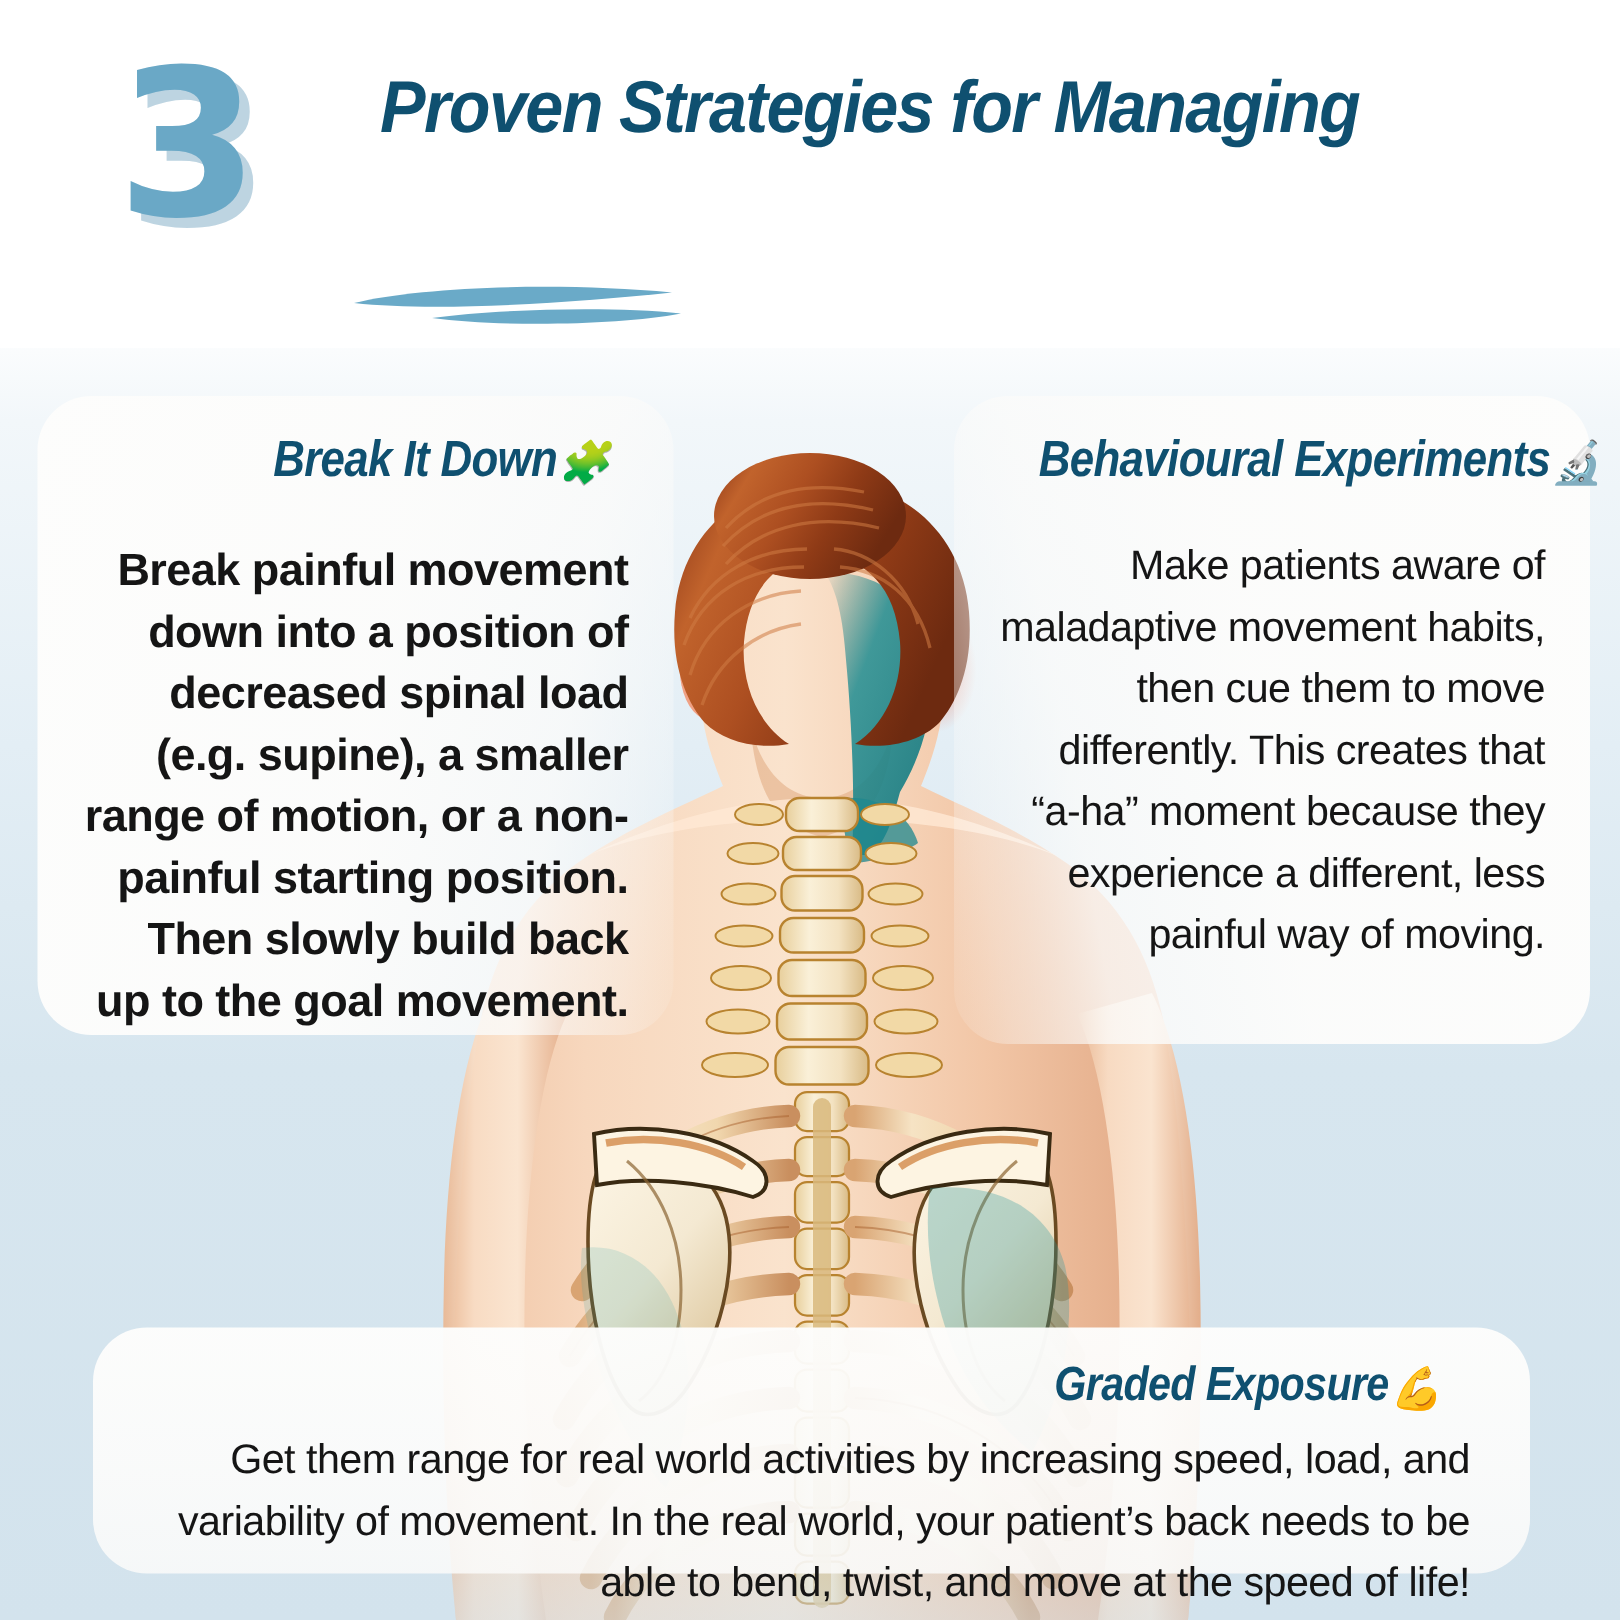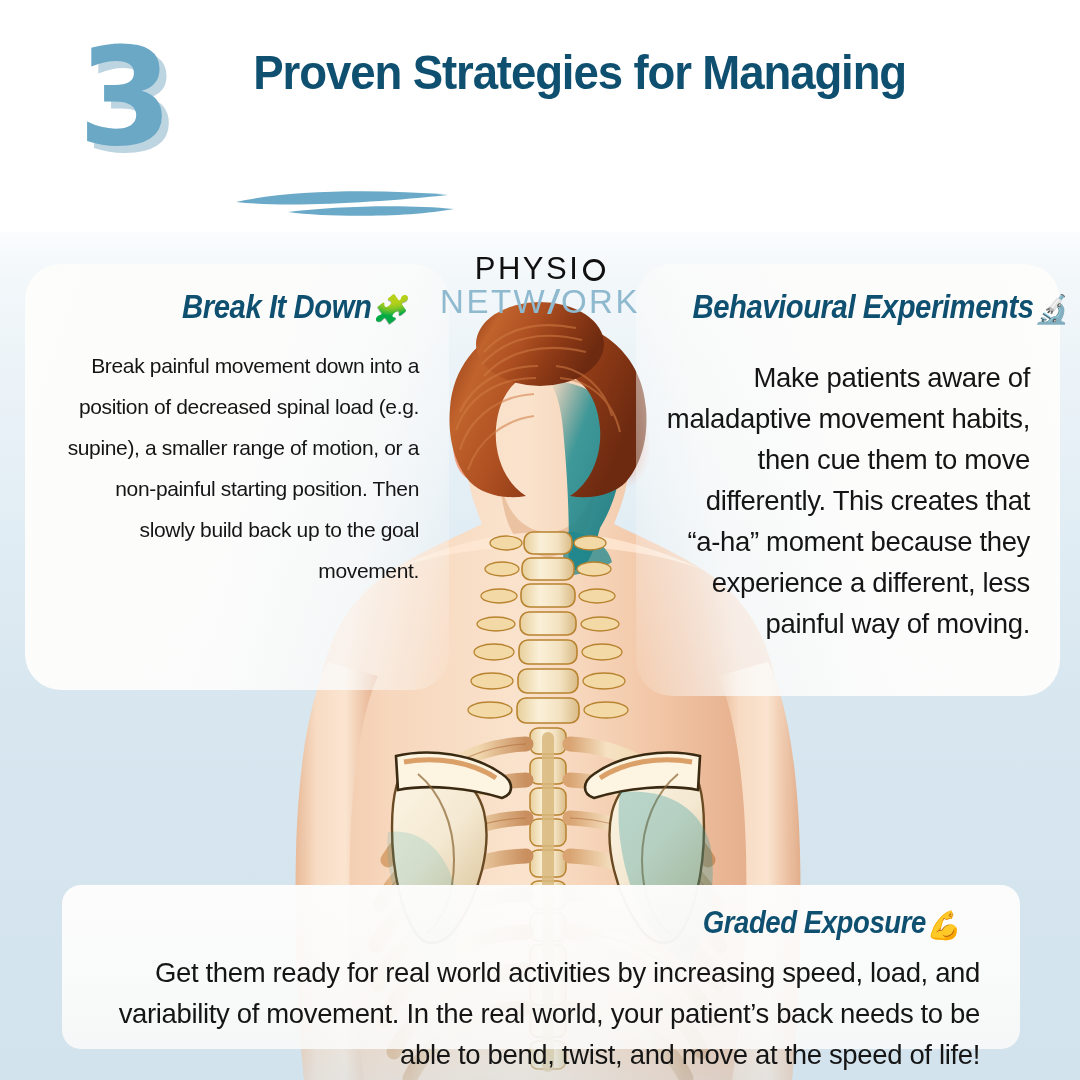--- a/index.html
+++ b/index.html
@@ -29,21 +29,21 @@
   
   #header {
     position:absolute; left:0; top:0; width:1080px; height:232px;
     background:#ffffff;
     z-index:4;
   }
   .title-rows {
     position:absolute; left:0; top:44px; width:1080px;
     display:flex; flex-direction:column; align-items:center;
   }
-  .row1, .row2 { display:flex; align-items:flex-start; }
+  .row1, .row2 { display:flex; align-items:flex-start;font-style:italic; }
   .row1 { margin-left:-6px; }
   .big-num {
     position:absolute;
     left:78px; top:42px;
     font-family:"DejaVu Sans", sans-serif;
     font-weight:700;
     font-size:136px;
     line-height:0.82;
     color:#6aa8c6;
     letter-spacing:-4px;
@@ -121,21 +121,20 @@
       rgba(250,250,249,.38) 92%,
       rgba(250,250,249,.06) 100%);
   }
   #card-bottom {
     left:62px; top:885px; width:958px; height:164px;
     padding:18px 40px 20px;
     background:linear-gradient(180deg,
       rgba(253,253,252,.97) 0%,
       rgba(252,252,251,.93) 55%,
       rgba(251,251,250,.86) 100%);
-    border-radius:19px;
   }
 
   .card-title {
     font-family:"Liberation Sans", sans-serif;
     font-weight:700; font-style:italic;
     color:#0f5070;
     letter-spacing:-.5px;
     transform:scaleX(.86);
     white-space:nowrap;
     display:inline-block;
@@ -146,21 +145,21 @@
 
   .title-emoji { font-size:28px; transform:scaleX(1.16); display:inline-block;
                  position:relative; top:1px; margin-left:4px; }
 
   .card-body {
     font-family:"Liberation Sans", sans-serif;
     color:#151515;
     font-weight:300;
     letter-spacing:-.35px;
   }
-  #card-left .card-body  { font-size:21px; line-height:41px; margin-top:16px; padding:0 4px; }
+  #card-left .card-body  { font-size:30px; line-height:41px; margin-top:32px; padding:0 4px;font-weight:bold; }
   #card-right .card-body { font-size:27.5px; line-height:41px; margin-top:28px; padding:0 4px; }
   #card-bottom .card-body{ font-size:27.5px; line-height:41px; margin-top:8px; }
 
   
   .emoji-puzzle, .emoji-scope, .emoji-muscle { display:inline-block; vertical-align:middle; }
 </style>
 </head>
 <body>
 
 <div id="canvas">
@@ -396,46 +395,35 @@
       <div class="row1">
           <div class="line1">Proven Strategies for Managing</div>
         </div>
     </div>
     <svg class="swoosh" width="226" height="34" viewBox="0 0 226 34">
       <path d="M4 16 C 50 5 140 2 216 9 C 150 16 58 22 4 16 Z" fill="#6aaac8"></path>
       <path d="M56 26 C 100 20 176 18 222 23 C 180 31 100 32 56 26 Z" fill="#6aaac8"></path>
     </svg>
   </div>
 
-  <div id="logo">
-    <div class="logo-line1">
-      <span>PHYSI</span>
-      <span class="logo-o"></span>
-    </div>
-    <div class="logo-line2">
-      <span>NETW</span>
-      <span class="logo-slash">/</span>
-      <span>ORK</span>
-    </div>
-  </div>
 
   <div class="card" id="card-left">
     <div class="card-title">
       <span>Break It Down</span><span class="title-emoji emoji-puzzle">🧩</span>
     </div>
     <div class="card-body">Break painful movement down into a position of decreased spinal load (e.g. supine), a smaller range of motion, or a non-painful starting position. Then slowly build back up to the goal movement.</div>
   </div>
 
   <div class="card" id="card-right">
     <div class="card-title">
       <span>Behavioural Experiments</span><span class="title-emoji emoji-scope">🔬</span>
     </div>
     <div class="card-body">Make patients aware of maladaptive movement habits, then cue them to move differently. This creates that “a-ha” moment because they experience a different, less painful way of moving.</div>
   </div>
 
   <div class="card" id="card-bottom">
     <div class="card-title">
       <span>Graded Exposure</span><span class="title-emoji emoji-muscle">💪</span>
     </div>
-    <div class="card-body">Get them ready for real world activities by increasing speed, load, and variability of movement. In the real world, your patient’s back needs to be able to bend, twist, and move at the speed of life!</div>
+    <div class="card-body">Get them range for real world activities by increasing speed, load, and variability of movement. In the real world, your patient’s back needs to be able to bend, twist, and move at the speed of life!</div>
   </div>
 
 </div>
 
 </body></html>

